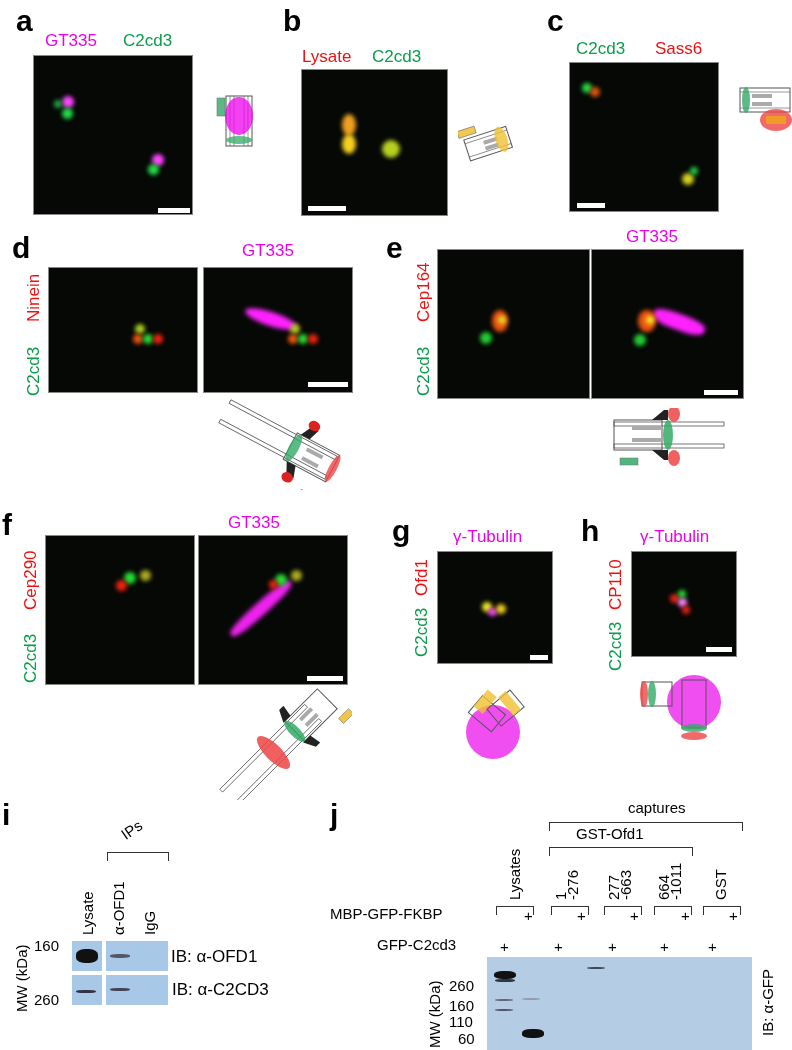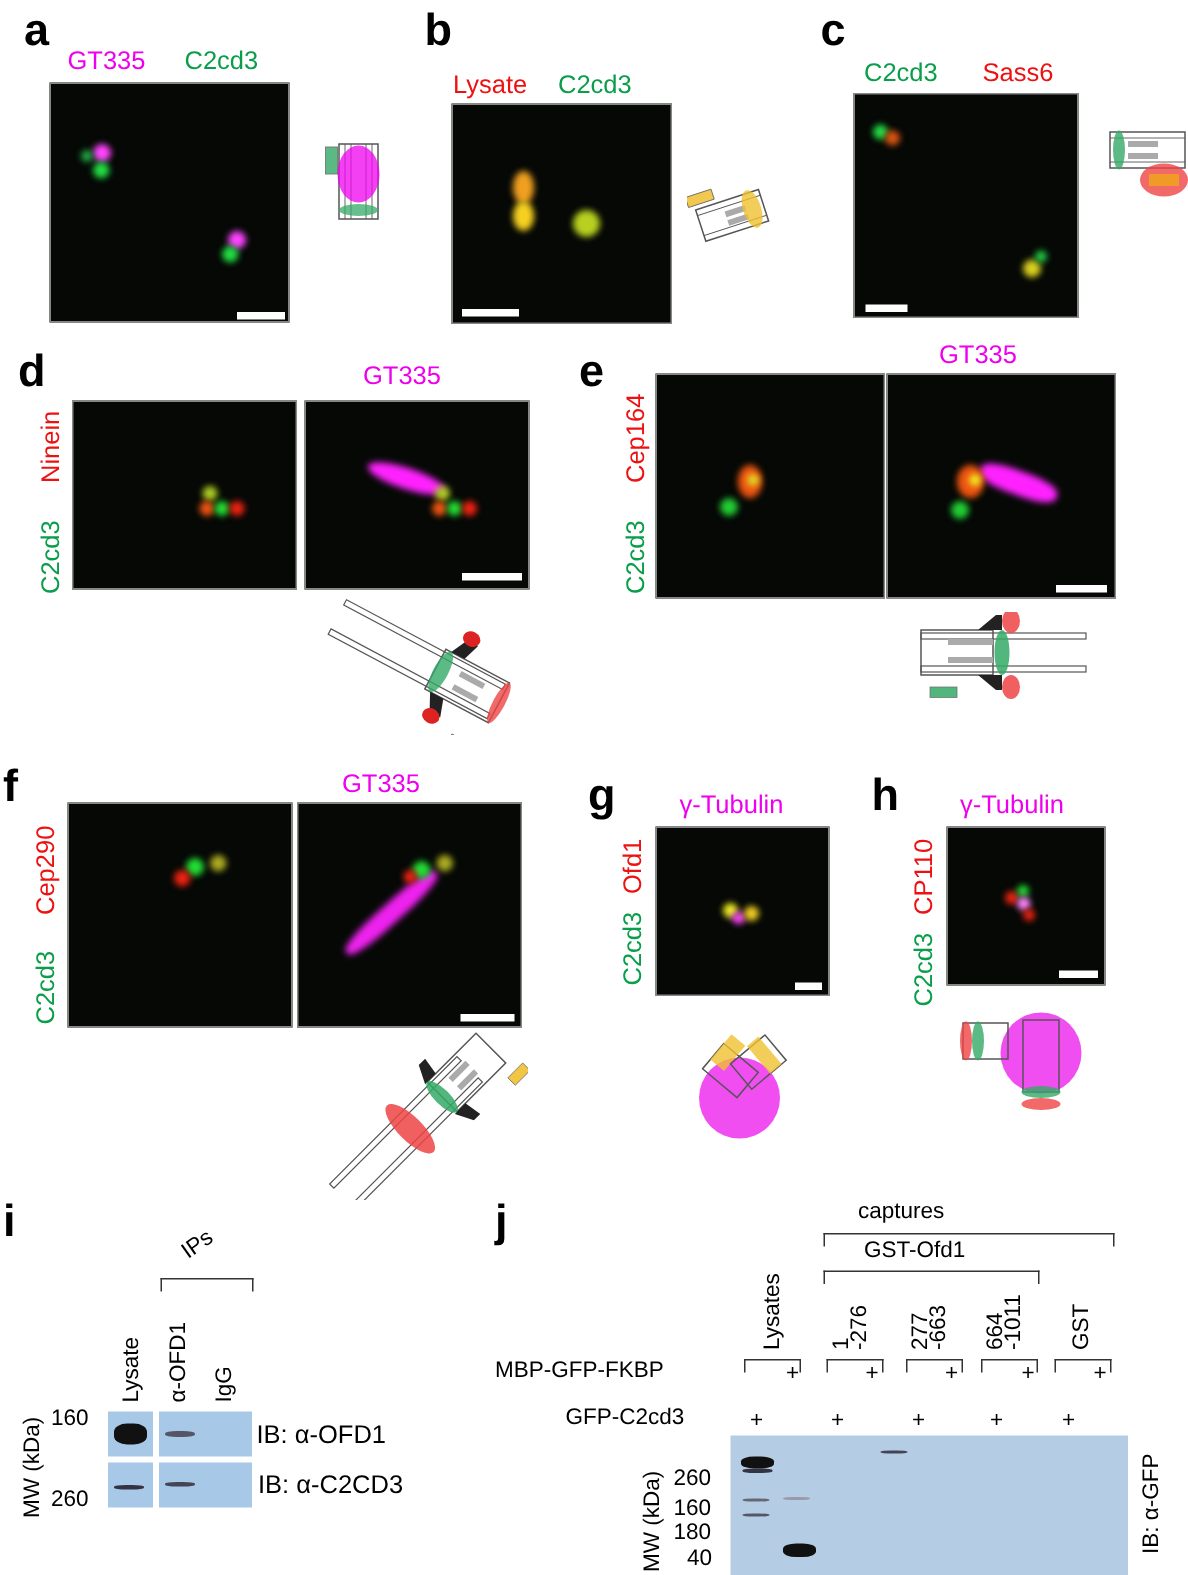--- a/index.html
+++ b/index.html
@@ -241,21 +241,21 @@
 <div class="blot" style="left:72px;top:975px;width:30px;height:30px;">
   <div class="band" style="left:4px;top:15px;width:20px;height:3px;background:#334;"></div>
 </div>
 <div class="blot" style="left:106px;top:975px;width:62px;height:30px;">
   <div class="band" style="left:4px;top:13px;width:20px;height:3px;background:#445;"></div>
 </div>
 <div class="ch" style="left:171px;top:948px;">IB: α-OFD1</div>
 <div class="ch" style="left:172px;top:981px;">IB: α-C2CD3</div>
 
 <div class="plabel" style="left:330px;top:800px;">j</div>
-<div class="ch small" style="left:572px;top:800px;">captures</div>
+<div class="ch small" style="left:628px;top:800px;">captures</div>
 <div class="bracket" style="left:549px;top:822px;width:192px;"></div>
 <div class="ch small" style="left:576px;top:826px;">GST-Ofd1</div>
 <div class="bracket" style="left:549px;top:847px;width:142px;"></div>
 <div class="vt small" style="left:507px;top:900px;">Lysates</div>
 <div class="vt small" style="left:553px;top:900px;">1</div>
 <div class="vt small" style="left:565px;top:900px;">-276</div>
 <div class="vt small" style="left:606px;top:900px;">277</div>
 <div class="vt small" style="left:618px;top:900px;">-663</div>
 <div class="vt small" style="left:656px;top:900px;">664</div>
 <div class="vt small" style="left:668px;top:900px;">-1011</div>
@@ -276,22 +276,22 @@
 <div class="ch small" style="left:377px;top:937px;">GFP-C2cd3</div>
 <div class="ch small" style="left:500px;top:939px;">+</div>
 <div class="ch small" style="left:554px;top:939px;">+</div>
 <div class="ch small" style="left:608px;top:939px;">+</div>
 <div class="ch small" style="left:660px;top:939px;">+</div>
 <div class="ch small" style="left:708px;top:939px;">+</div>
 
 <div class="vt small" style="left:427px;top:1048px;">MW (kDa)</div>
 <div class="ch small" style="left:449px;top:978px;">260</div>
 <div class="ch small" style="left:449px;top:998px;">160</div>
-<div class="ch small" style="left:449px;top:1014px;">180</div>
-<div class="ch small" style="left:458px;top:1031px;">40</div>
+<div class="ch small" style="left:449px;top:1014px;">110</div>
+<div class="ch small" style="left:458px;top:1031px;">60</div>
 <div class="blot" style="left:487px;top:957px;width:265px;height:93px;background:#b4cce4;">
   <div class="band" style="left:7px;top:14px;width:22px;height:8px;"></div>
   <div class="band" style="left:8px;top:22px;width:20px;height:3px;background:#334;"></div>
   <div class="band" style="left:8px;top:42px;width:18px;height:2px;background:#667;"></div>
   <div class="band" style="left:8px;top:52px;width:18px;height:2px;background:#556;"></div>
   <div class="band" style="left:35px;top:41px;width:18px;height:2px;background:#99a;"></div>
   <div class="band" style="left:35px;top:72px;width:22px;height:9px;"></div>
   <div class="band" style="left:100px;top:10px;width:18px;height:2px;background:#445;"></div>
 </div>
 <div class="vt small" style="left:760px;top:1036px;">IB: α-GFP</div>

